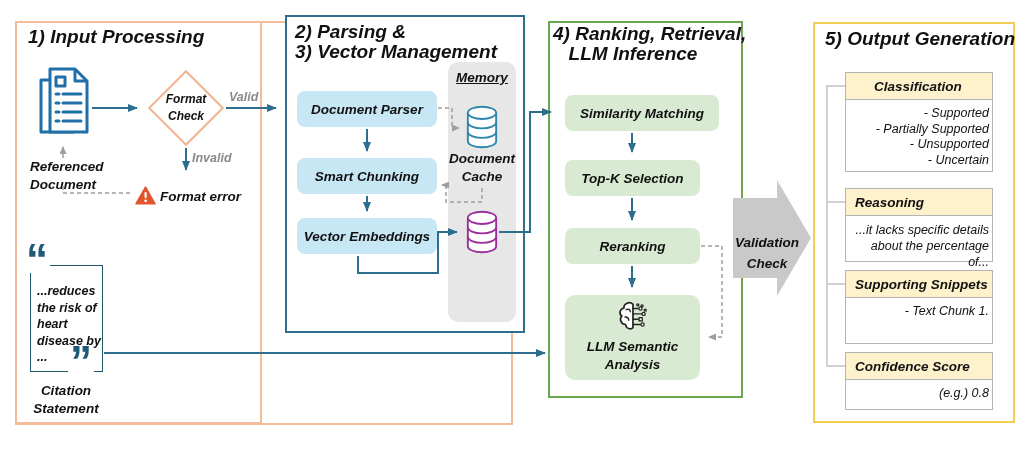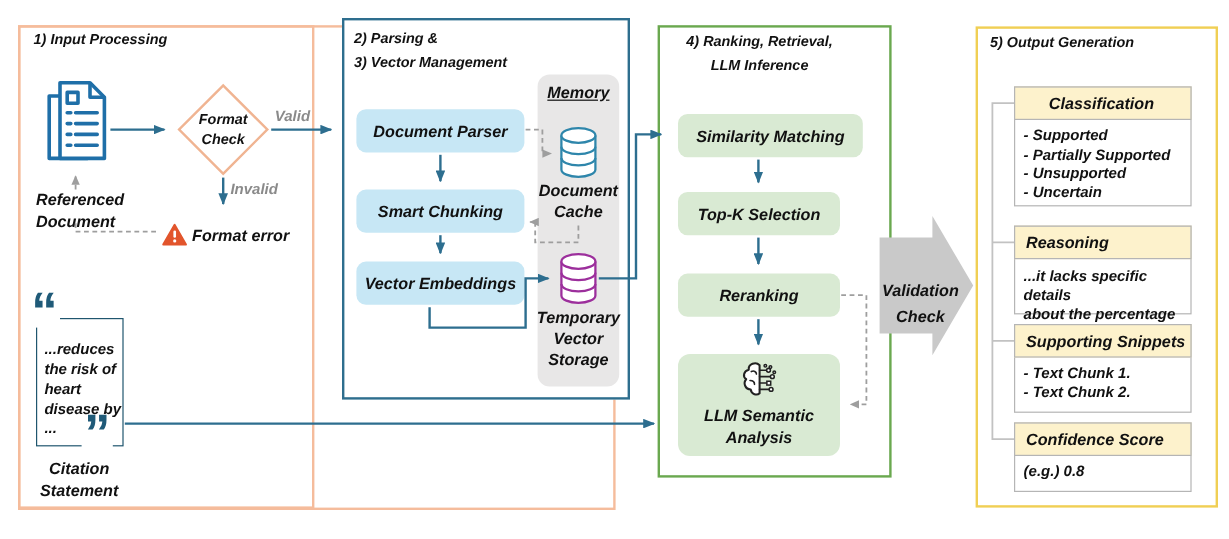--- a/index.html
+++ b/index.html
@@ -1,31 +1,31 @@
 <!DOCTYPE html>
 <html style="--panel1_border: #f5bc9c; --panel2_border: #2e6e8e; --panel4_border: #6aa84f; --panel5_border: #f0cf54; --blue_box: #c7e7f5; --green_box: #d9ead3; --peach_box: #fbe2d4; --memory_bg: #e8e7e7; --card_header: #fdf2cc; --arrow_blue: #2d6e8f; --dashed_gray: #9e9e9e; --cylinder_blue: #2e86ab; --cylinder_purple: #9c2f9c; --warning_orange: #e2552c; --check_green: #41b649; --validation_arrow_gray: #c9c9c9; --quote_teal: #1f5a78;"><head>
 <meta charset="utf-8">
 <style>
   html,body{margin:0;padding:0;background:#fff;}
   #stage{position:relative;width:1024px;height:449px;background:#fff;overflow:hidden;
          font-family:"Liberation Sans",sans-serif;color:#111;}
   .abs{position:absolute;box-sizing:border-box;}
   .panel{position:absolute;box-sizing:border-box;background:transparent;}
-  .ptitle{font-size:12px;font-weight:700;font-style:italic;white-space:nowrap;}
+  .ptitle{font-size:19px;font-weight:700;font-style:italic;white-space:nowrap;}
   .bi{font-weight:700;font-style:italic;}
   .node{position:absolute;box-sizing:border-box;display:flex;align-items:center;justify-content:center;
         text-align:left;font-weight:700;font-style:italic;font-size:13.5px;border-radius:8px;}
   .bluebox{background:var(--blue_box,#c7e7f5);}
   .greenbox{background:var(--green_box,#d9ead3);}
   .graylab{color:#8a8a8a;font-weight:700;font-style:italic;font-size:12.5px;white-space:nowrap;}
   .small-lab{font-weight:700;font-style:italic;font-size:13.5px;line-height:17.5px;text-align:center;}
   .card{position:absolute;box-sizing:border-box;border:1px solid #b5b5b5;background:#fff;}
   .cardhead{position:absolute;box-sizing:border-box;border:1px solid #b5b5b5;background:var(--card_header,#fdf2cc);
             font-weight:700;font-style:italic;font-size:13.5px;display:flex;align-items:center;padding-left:9px;}
-  .carditems{font-style:italic;font-weight:700;font-size:12.5px;line-height:15.5px;padding:6px 4px 0 8px;}
+  .carditems{font-style:italic;font-weight:400;font-size:12.5px;line-height:15.5px;padding:6px 4px 0 8px;text-align:right;}
   .q{position:absolute;font-size:44px;line-height:27px;font-weight:700;color:var(--quote_teal,#1f5a78);
      background:#fff;padding:0 2px;z-index:3;}
   svg.icon{position:absolute;z-index:4;}
   #overlay{position:absolute;left:0;top:0;z-index:5;pointer-events:none;}
   .toplayer{z-index:6;}
   .st-b{stroke:var(--arrow_blue,#2d6e8f);stroke-width:2;fill:none;}
   .st-g{stroke:var(--dashed_gray,#9e9e9e);stroke-width:1.5;fill:none;stroke-dasharray:4 3;}
   .st-k{stroke:#c2c2c2;stroke-width:1.5;fill:none;}
   .blockarrow{fill:var(--validation_arrow_gray,#c9c9c9);}
 </style>
@@ -114,25 +114,20 @@
   <div class="abs small-lab" style="left:442px;top:150px;width:80px;z-index:3;">
     <div>Document</div>
     <div>Cache</div>
   </div>
 
   <svg class="icon" style="left:465px;top:209px;" width="34" height="46" viewBox="0 0 36 46">
     <path d="M3 8 V38 a15 6.5 0 0 0 30 0 V8" fill="#fff" stroke="var(--cylinder_purple,#9c2f9c)" stroke-width="2"></path>
     <ellipse cx="18" cy="8" rx="15" ry="6.5" fill="#fff" stroke="var(--cylinder_purple,#9c2f9c)" stroke-width="2"></ellipse>
     <path d="M3 18 a15 6.5 0 0 0 30 0 M3 28 a15 6.5 0 0 0 30 0" fill="none" stroke="var(--cylinder_purple,#9c2f9c)" stroke-width="2"></path>
   </svg>
-  <div class="abs small-lab" style="left:442px;top:256px;width:80px;z-index:3;">
-    <div>Temporary</div>
-    <div>Vector</div>
-    <div>Storage</div>
-  </div>
 
   <div class="panel" style="left:548px;top:21px;width:195px;height:377px;border:2px solid var(--panel4_border,#6aa84f);background:#fff;z-index:1;"></div>
   <div class="abs ptitle" style="left:553px;top:24px;width:160px;text-align:center;line-height:20px;z-index:2;">
     <div>4) Ranking, Retrieval,</div>
     <div>LLM Inference</div>
   </div>
 
   <div class="node greenbox" style="left:565px;top:95px;width:154px;height:36px;z-index:2;">Similarity Matching</div>
   <div class="node greenbox" style="left:565px;top:160px;width:135px;height:36px;z-index:2;">Top-K Selection</div>
   <div class="node greenbox" style="left:565px;top:228px;width:135px;height:36px;z-index:2;">Reranking</div>
@@ -177,21 +172,20 @@
   <div class="cardhead" style="left:845px;top:188px;width:148px;height:28px;z-index:3;">Reasoning</div>
   <div class="abs carditems" style="left:845px;top:216px;width:148px;line-height:16px;z-index:3;">
     <div>...it lacks specific details</div>
     <div>about the percentage of...</div>
   </div>
 
   <div class="card" style="left:845px;top:270px;width:148px;height:74px;z-index:2;"></div>
   <div class="cardhead" style="left:845px;top:270px;width:148px;height:28px;z-index:3;">Supporting Snippets</div>
   <div class="abs carditems" style="left:845px;top:298px;width:148px;z-index:3;">
     <div>- Text Chunk 1.</div>
-    <div>- Text Chunk 2.</div>
   </div>
 
   <div class="card" style="left:845px;top:352px;width:148px;height:58px;z-index:2;"></div>
   <div class="cardhead" style="left:845px;top:352px;width:148px;height:28px;z-index:3;">Confidence Score</div>
   <div class="abs carditems" style="left:845px;top:380px;width:148px;z-index:3;">
     <div>(e.g.) 0.8</div>
   </div>
 
   <svg id="overlay" width="1024" height="449" viewBox="0 0 1024 449">
     <defs>

